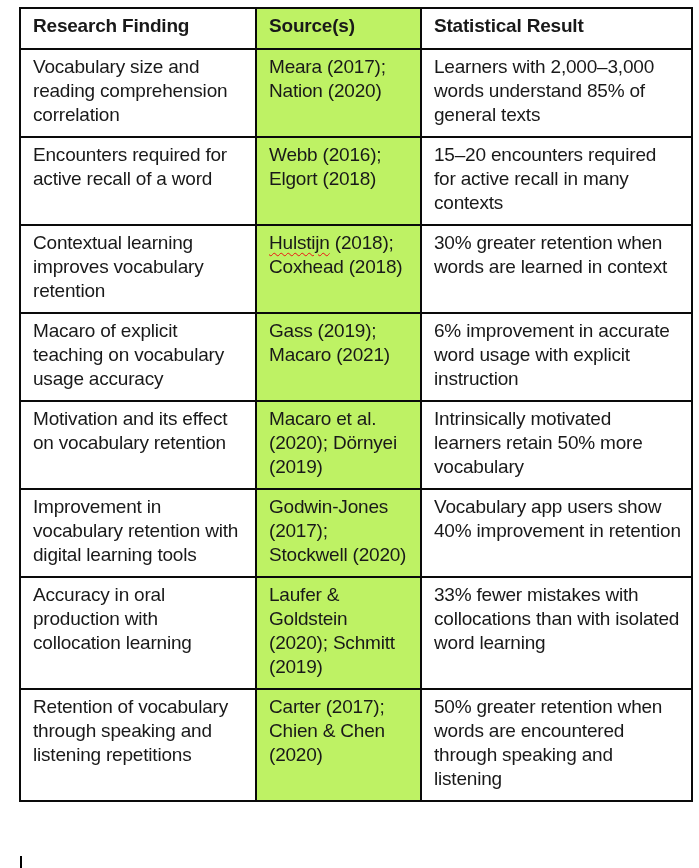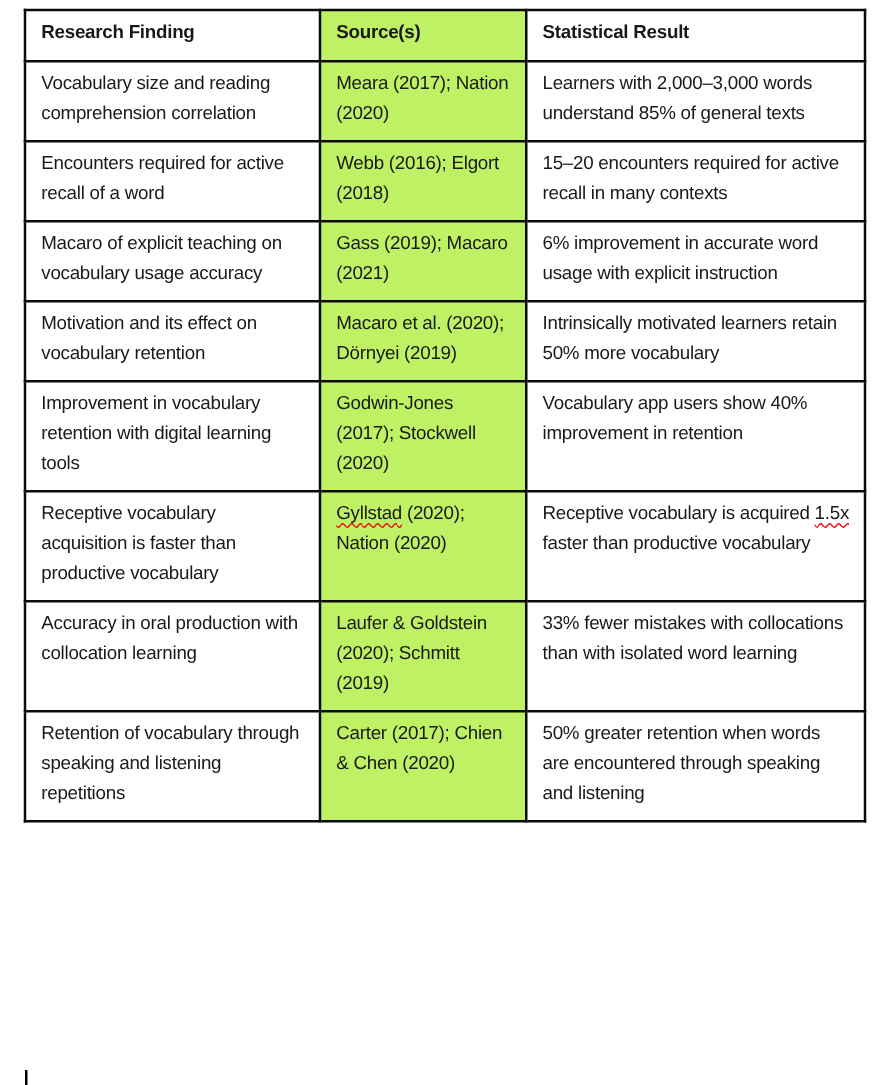--- a/index.html
+++ b/index.html
@@ -24,21 +24,21 @@
     border-collapse: collapse;
     table-layout: fixed;
   }
   col.c1 { width: 236px; }
   col.c2 { width: 165px; }
   col.c3 { width: 271px; }
   th, td {
     border: 2px solid #0a0a0a;
     vertical-align: top;
     text-align: left;
-    font-size: 15px;
+    font-size: 19px;
     letter-spacing: -0.2px;
     line-height: 24px;
     padding: 5px 10px 9px 12px;
     word-wrap: break-word;
   }
   th {
     font-weight: bold;
     padding-bottom: 10px;
   }
   .shaded {
@@ -82,38 +82,38 @@
           <td>Vocabulary size and reading comprehension correlation</td>
           <td class="shaded">Meara (2017); Nation (2020)</td>
           <td>Learners with 2,000–3,000 words understand 85% of general texts</td>
         </tr>
         <tr>
           <td>Encounters required for active recall of a word</td>
           <td class="shaded">Webb (2016); Elgort (2018)</td>
           <td>15–20 encounters required for active recall in many contexts</td>
         </tr>
         <tr>
+          <td>Contextual learning improves vocabulary retention</td>
+          <td class="shaded"><span class="squiggle">Hulstijn</span> (2018); Coxhead (2018)</td>
+          <td>30% greater retention when words are learned in context</td>
+        </tr>
+        <tr>
           <td>Macaro of explicit teaching on vocabulary usage accuracy</td>
           <td class="shaded">Gass (2019); Macaro (2021)</td>
           <td>6% improvement in accurate word usage with explicit instruction</td>
         </tr>
         <tr>
           <td>Motivation and its effect on vocabulary retention</td>
           <td class="shaded">Macaro et al. (2020); Dörnyei (2019)</td>
           <td>Intrinsically motivated learners retain 50% more vocabulary</td>
         </tr>
         <tr>
           <td>Improvement in vocabulary retention with digital learning tools</td>
           <td class="shaded">Godwin-Jones (2017); Stockwell (2020)</td>
           <td>Vocabulary app users show 40% improvement in retention</td>
-        </tr>
-        <tr>
-          <td>Receptive vocabulary acquisition is faster than productive vocabulary</td>
-          <td class="shaded"><span class="squiggle">Gyllstad</span> (2020); Nation (2020)</td>
-          <td>Receptive vocabulary is acquired <span class="squiggle">1.5x</span> faster than productive vocabulary</td>
         </tr>
         <tr>
           <td>Accuracy in oral production with collocation learning</td>
           <td class="shaded">Laufer &amp; Goldstein (2020); Schmitt (2019)</td>
           <td>33% fewer mistakes with collocations than with isolated word learning</td>
         </tr>
         <tr>
           <td>Retention of vocabulary through speaking and listening repetitions</td>
           <td class="shaded">Carter (2017); Chien &amp; Chen (2020)</td>
           <td>50% greater retention when words are encountered through speaking and listening</td>

